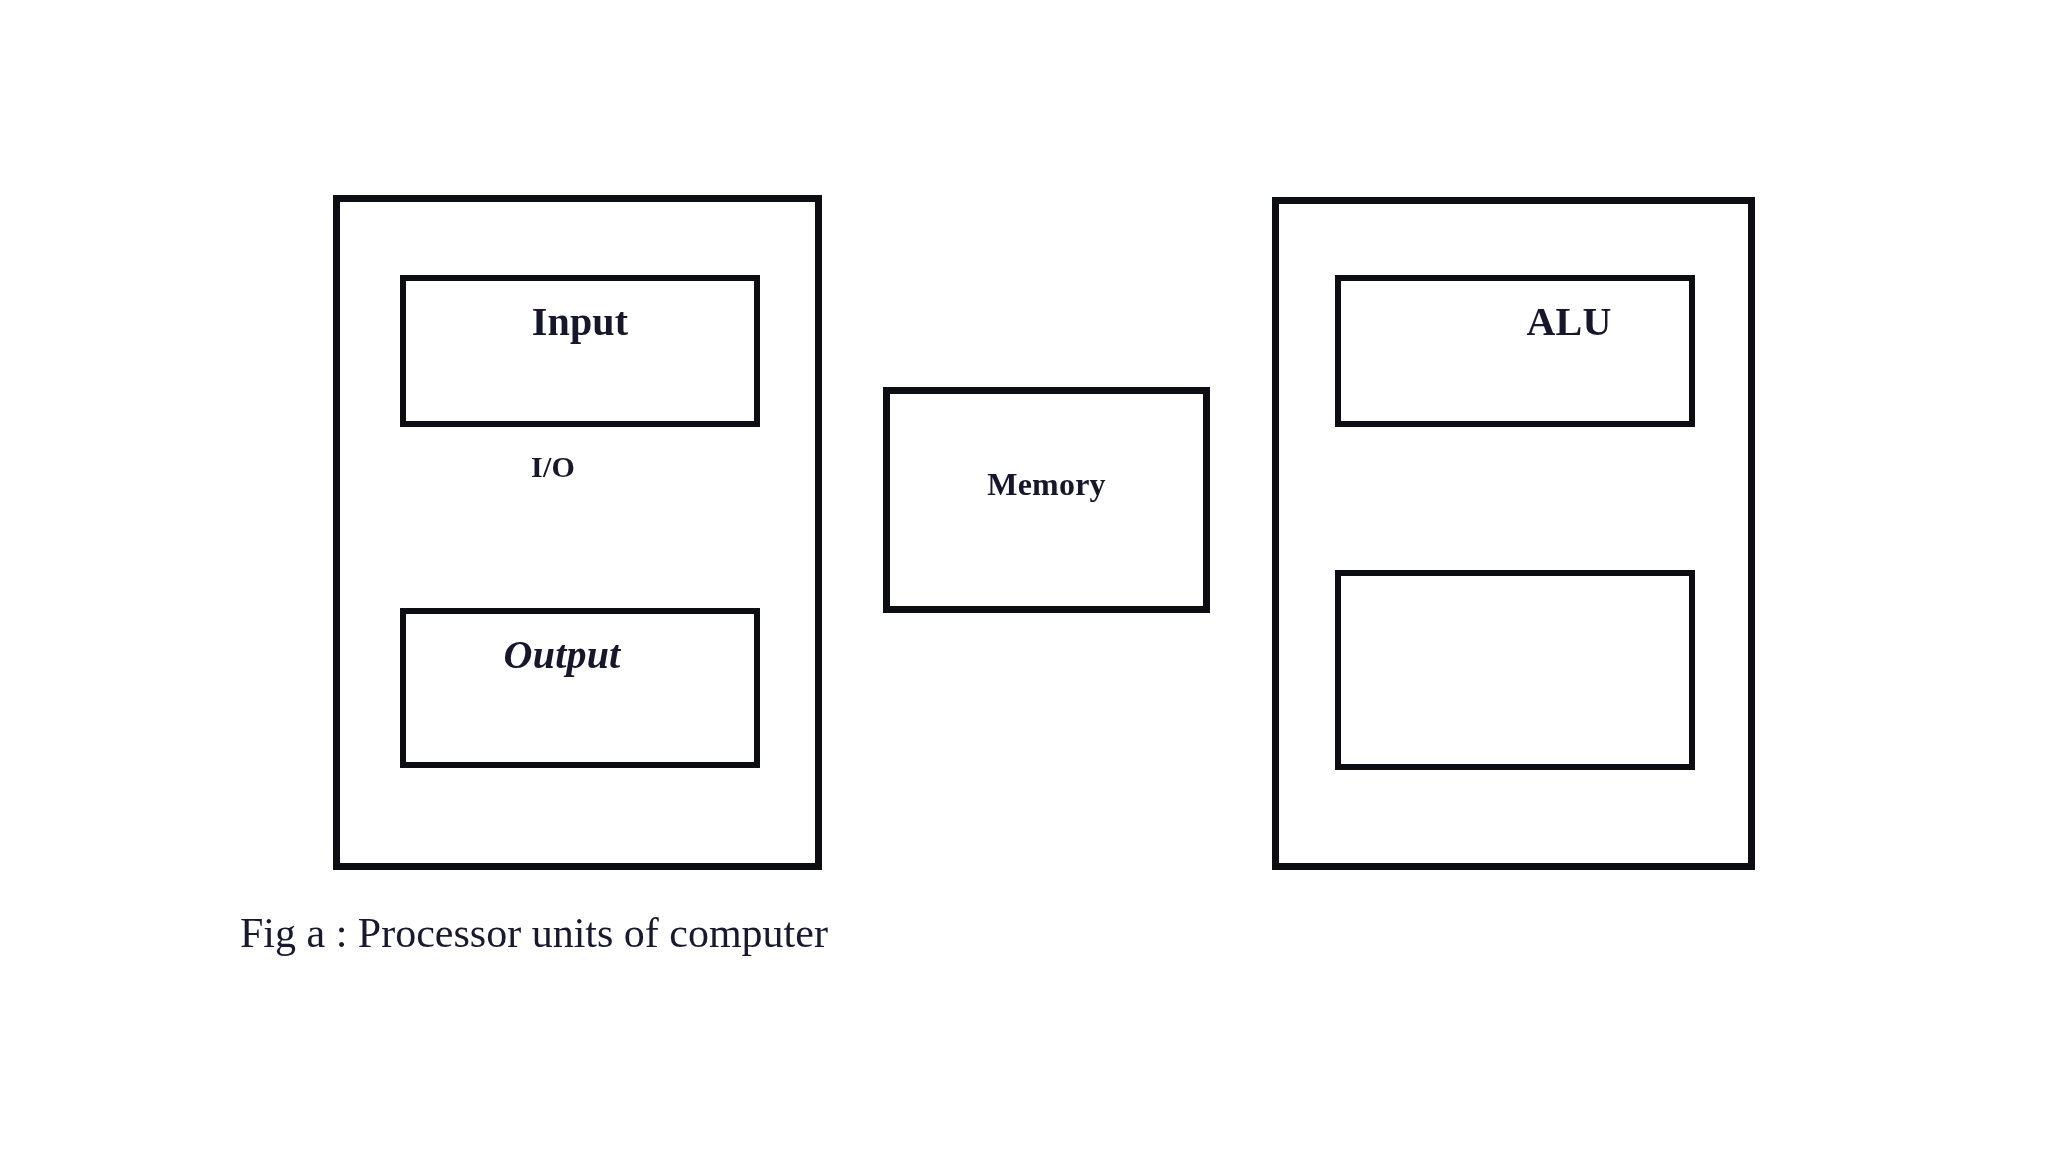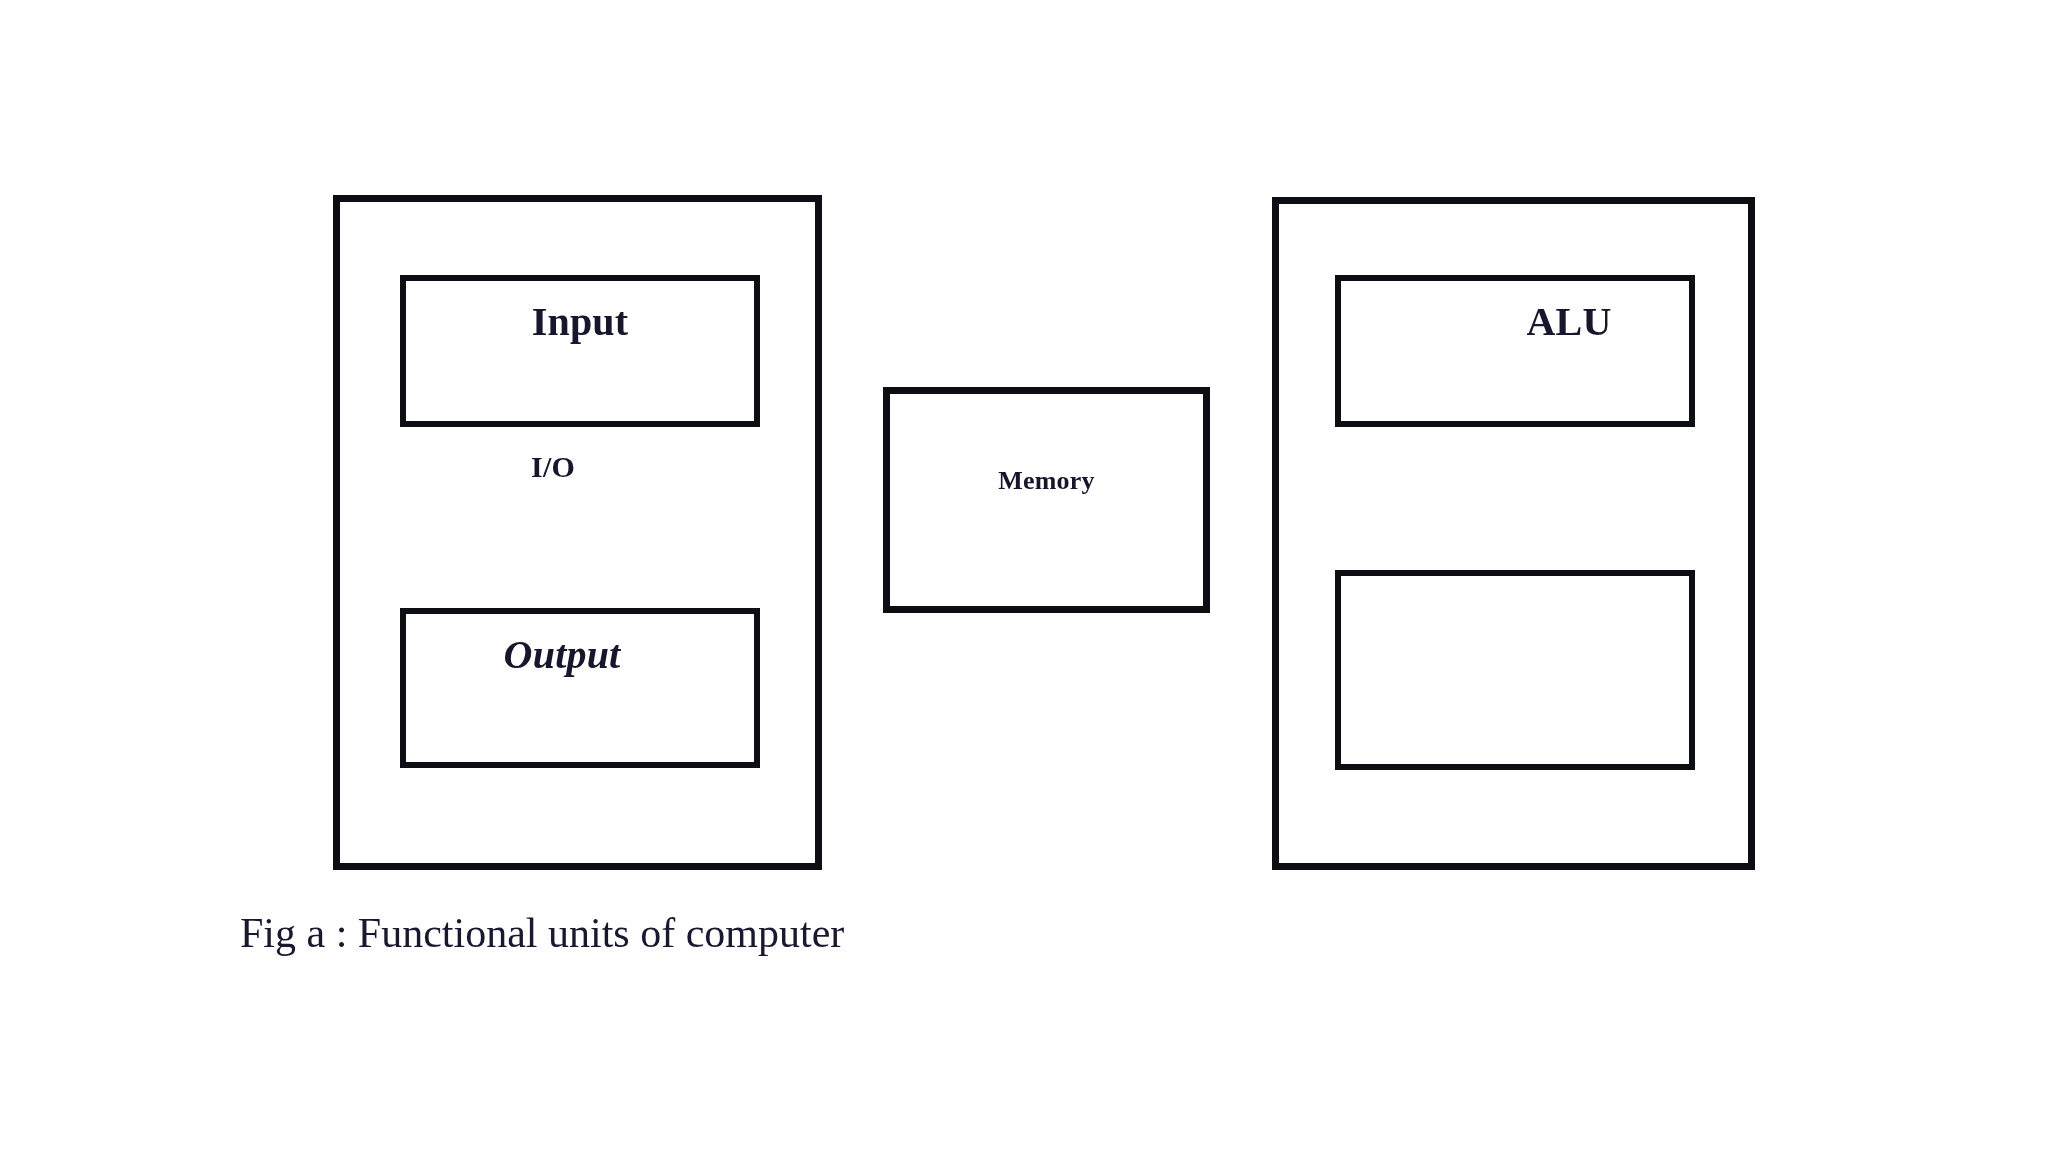--- a/index.html
+++ b/index.html
@@ -46,21 +46,21 @@
     line-height: 1;
     text-align: center;
   }
   .inner-label {
     font-size: 40px;
   }
   .group-label {
     font-size: 30px;
   }
   .memory-label {
-    font-size: 26px;
+    font-size: 32px;
   }
   .caption {
     position: absolute;
     font-family: "Liberation Serif", "DejaVu Serif", serif;
     font-weight: normal;
     font-size: 42px;
     color: #181830;
     white-space: nowrap;
     line-height: 1;
   }
@@ -89,15 +89,15 @@
   <div class="box outer-box" style="left:1272px; top:197px; width:483px; height:673px;"></div>
 
   <div class="box inner-box" style="left:1335px; top:275px; width:360px; height:152px;"></div>
 
   <div class="box-label inner-label" style="left:1389px; top:302px; width:360px;">ALU</div>
 
 
   <div class="box inner-box" style="left:1335px; top:570px; width:360px; height:200px;"></div>
 
 
-  <div class="caption" style="left:240px; top:912px;">Fig a : Functional units of computer</div>
+  <div class="caption" style="left:240px; top:912px;">Fig a : Processor units of computer</div>
 
 </div>
 
 </body></html>

